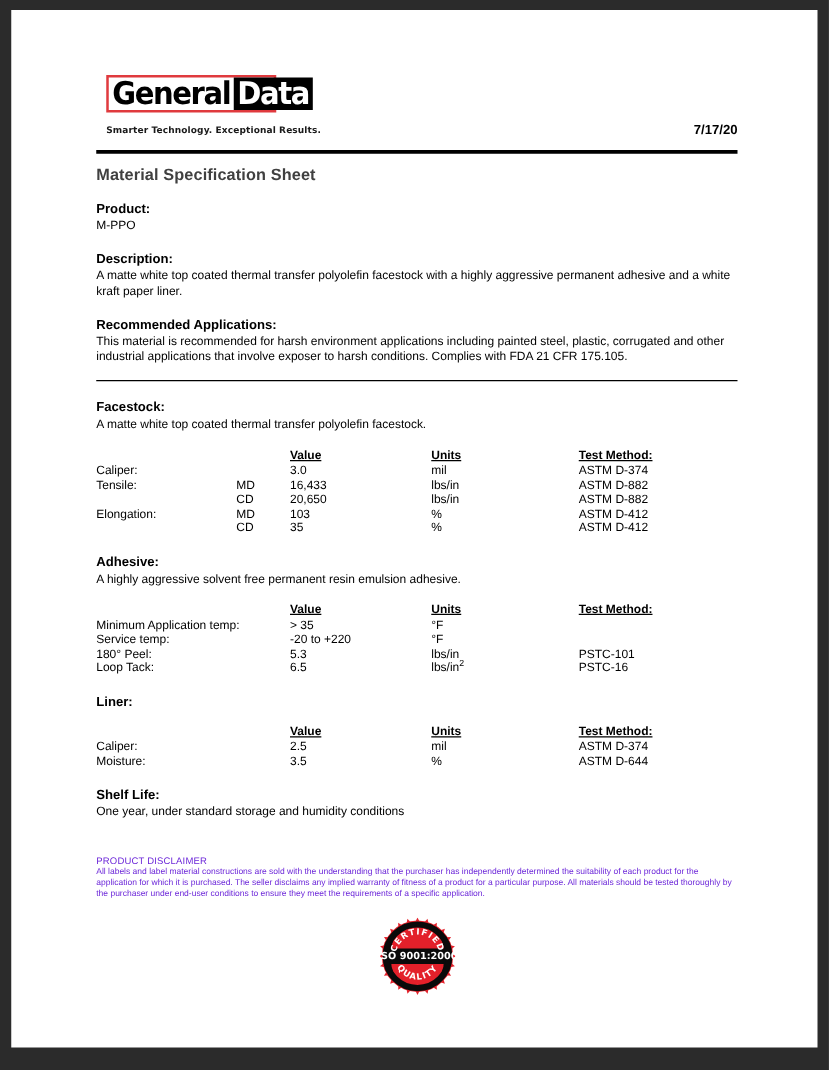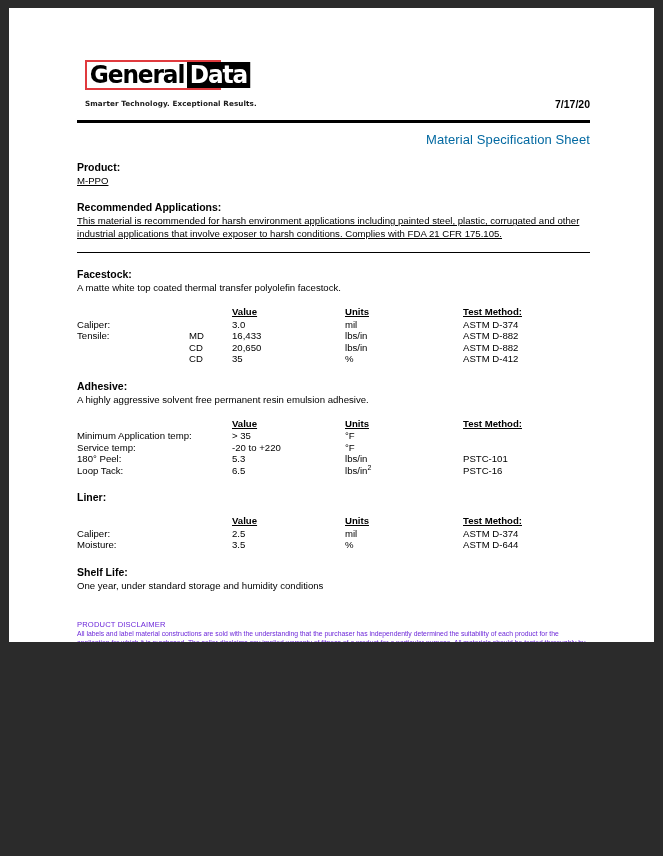--- a/index.html
+++ b/index.html
@@ -11,21 +11,21 @@
     width: 663px;
     height: 856px;
     overflow: hidden;
     font-family: "Liberation Sans", sans-serif;
   }
   .page {
     position: absolute;
     left: 9px;
     top: 8px;
     width: 645px;
-    height: 634px;
+    height: 830px;
     background: #ffffff;
     overflow: hidden;
   }
   .content {
     position: absolute;
     left: 68px;
     top: 40px;
     width: 513px;
   }
 
@@ -98,41 +98,40 @@
     border-top: 3px solid #000;
     margin: 2px 0 0 0;
   }
   .rule-thin {
     border: 0;
     border-top: 1.5px solid #000;
     margin: 0;
   }
 
   .doc-title {
-    text-align: right;
+    text-align: left;
     font-size: 13px;
-    font-weight: normal;
-    color: #0369a1;
+    font-weight: bold;
+    color: #404040;
     margin-top: 9px;
     letter-spacing: 0.1px;
   }
 
   
   .block { margin-top: 14px; }
   .block-head {
     font-size: 10.5px;
     font-weight: bold;
     color: #000;
     margin-bottom: 2px;
   }
   .block-body {
     font-size: 9.6px;
     color: #000;
     line-height: 12.3px;
-    text-decoration: underline;
   }
 
   .section { margin-top: 15px; }
   .section-head {
     font-size: 10.5px;
     font-weight: bold;
     color: #000;
     margin-bottom: 2px;
   }
   .section-desc {
@@ -214,20 +213,24 @@
     </div>
 
     <hr class="rule-thick">
     <div class="doc-title">Material Specification Sheet</div>
 
     <div class="block">
       <div class="block-head">Product:</div>
       <div class="block-body">M-PPO</div>
     </div>
 
+    <div class="block">
+      <div class="block-head">Description:</div>
+      <div class="block-body">A matte white top coated thermal transfer polyolefin facestock with a highly aggressive permanent adhesive and a white kraft paper liner.</div>
+    </div>
 
     <div class="block">
       <div class="block-head">Recommended Applications:</div>
       <div class="block-body">This material is recommended for harsh environment applications including painted steel, plastic, corrugated and other industrial applications that involve exposer to harsh conditions. Complies with FDA 21 CFR 175.105.</div>
     </div>
 
     <div style="height:12px"></div>
     <hr class="rule-thin">
 
     <div class="section">
@@ -266,20 +269,27 @@
             <td>ASTM D-882</td>
           </tr>
           <tr>
             <td></td>
             <td>CD</td>
             <td>20,650</td>
             <td>lbs/in</td>
             <td>ASTM D-882</td>
           </tr>
           <tr>
+            <td>Elongation:</td>
+            <td>MD</td>
+            <td>103</td>
+            <td>%</td>
+            <td>ASTM D-412</td>
+          </tr>
+          <tr>
             <td></td>
             <td>CD</td>
             <td>35</td>
             <td>%</td>
             <td>ASTM D-412</td>
           </tr>
         </tbody>
       </table>
     </div>
 

